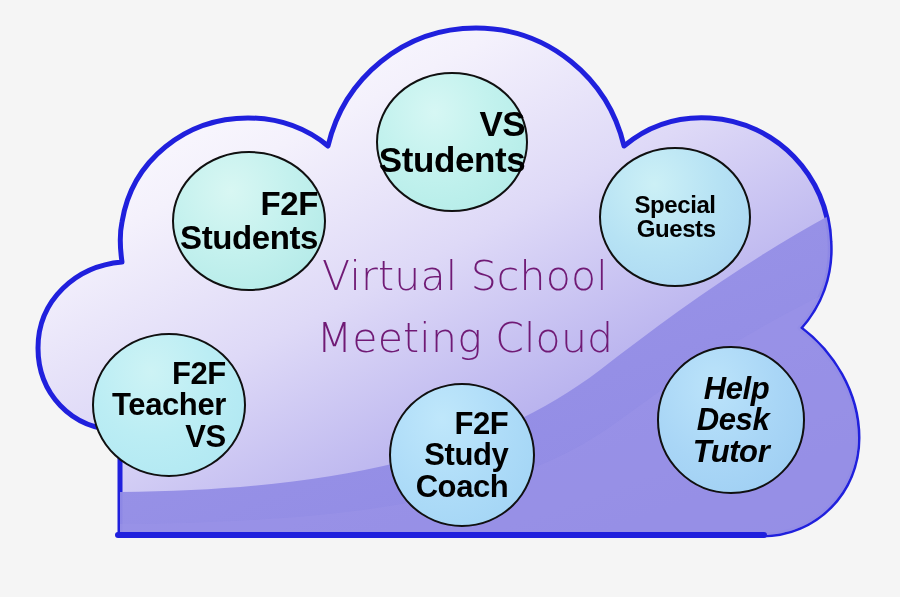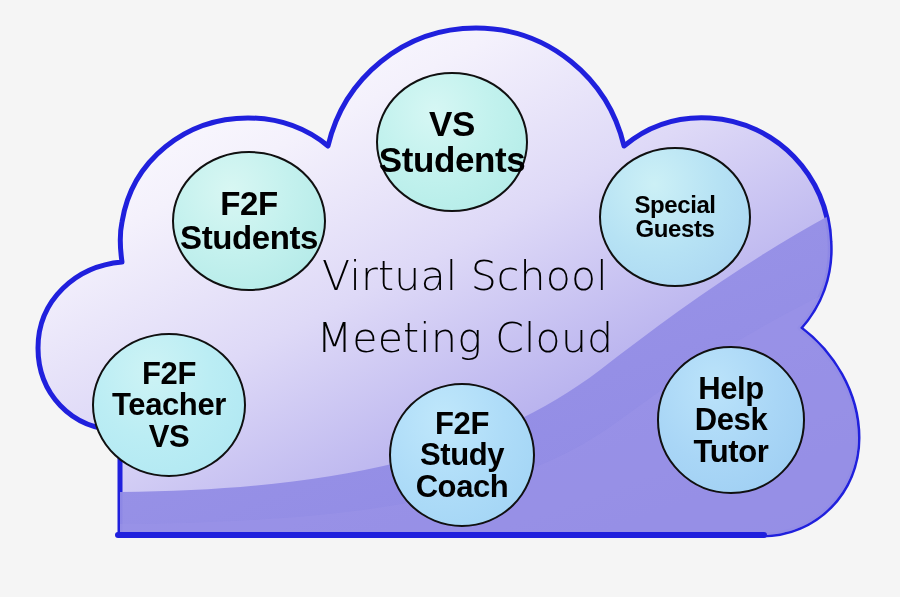--- a/index.html
+++ b/index.html
@@ -25,21 +25,21 @@
     display: block;
   }
   .bubble {
     position: absolute;
     display: flex;
     align-items: center;
     justify-content: center;
     border-radius: 50%;
     border: 2.5px solid #101010;
     box-sizing: border-box;
-    text-align: center;
+    text-align: right;
   }
   .bubble .bubble-label {
     font-weight: bold;
     color: #000000;
     line-height: 1.02;
     letter-spacing: -0.4px;
     white-space: pre-line;
     user-select: none;
   }
   
@@ -69,30 +69,31 @@
 
   #bubble-f2f-study-coach {
     left: 389px; top: 383px; width: 146px; height: 144px;
     background: radial-gradient(ellipse at 36% 24%, #bfe7fb 0%, #aedcf8 48%, #9fd2f4 100%);
   }
   #bubble-f2f-study-coach .bubble-label { font-size: 31px; }
 
   #bubble-help-desk-tutor {
     left: 657px; top: 346px; width: 148px; height: 148px;
     background: radial-gradient(ellipse at 38% 26%, #bbe3fa 0%, #a9d6f6 50%, #9bccf2 100%);
+    font-style: italic;
   }
   #bubble-help-desk-tutor .bubble-label { font-size: 31px; }
 
   #cloud-title {
     position: absolute;
     left: 300px;
     top: 246px;
     width: 330px;
     text-align: center;
-    color: #000000;
+    color: #701a75;
     font-family: "DejaVu Sans", "Liberation Sans", sans-serif;
     font-weight: 300;
     font-size: 41px;
     line-height: 1.50;
     letter-spacing: 0.2px;
     white-space: pre-line;
     user-select: none;
   }
 </style>
 </head>

